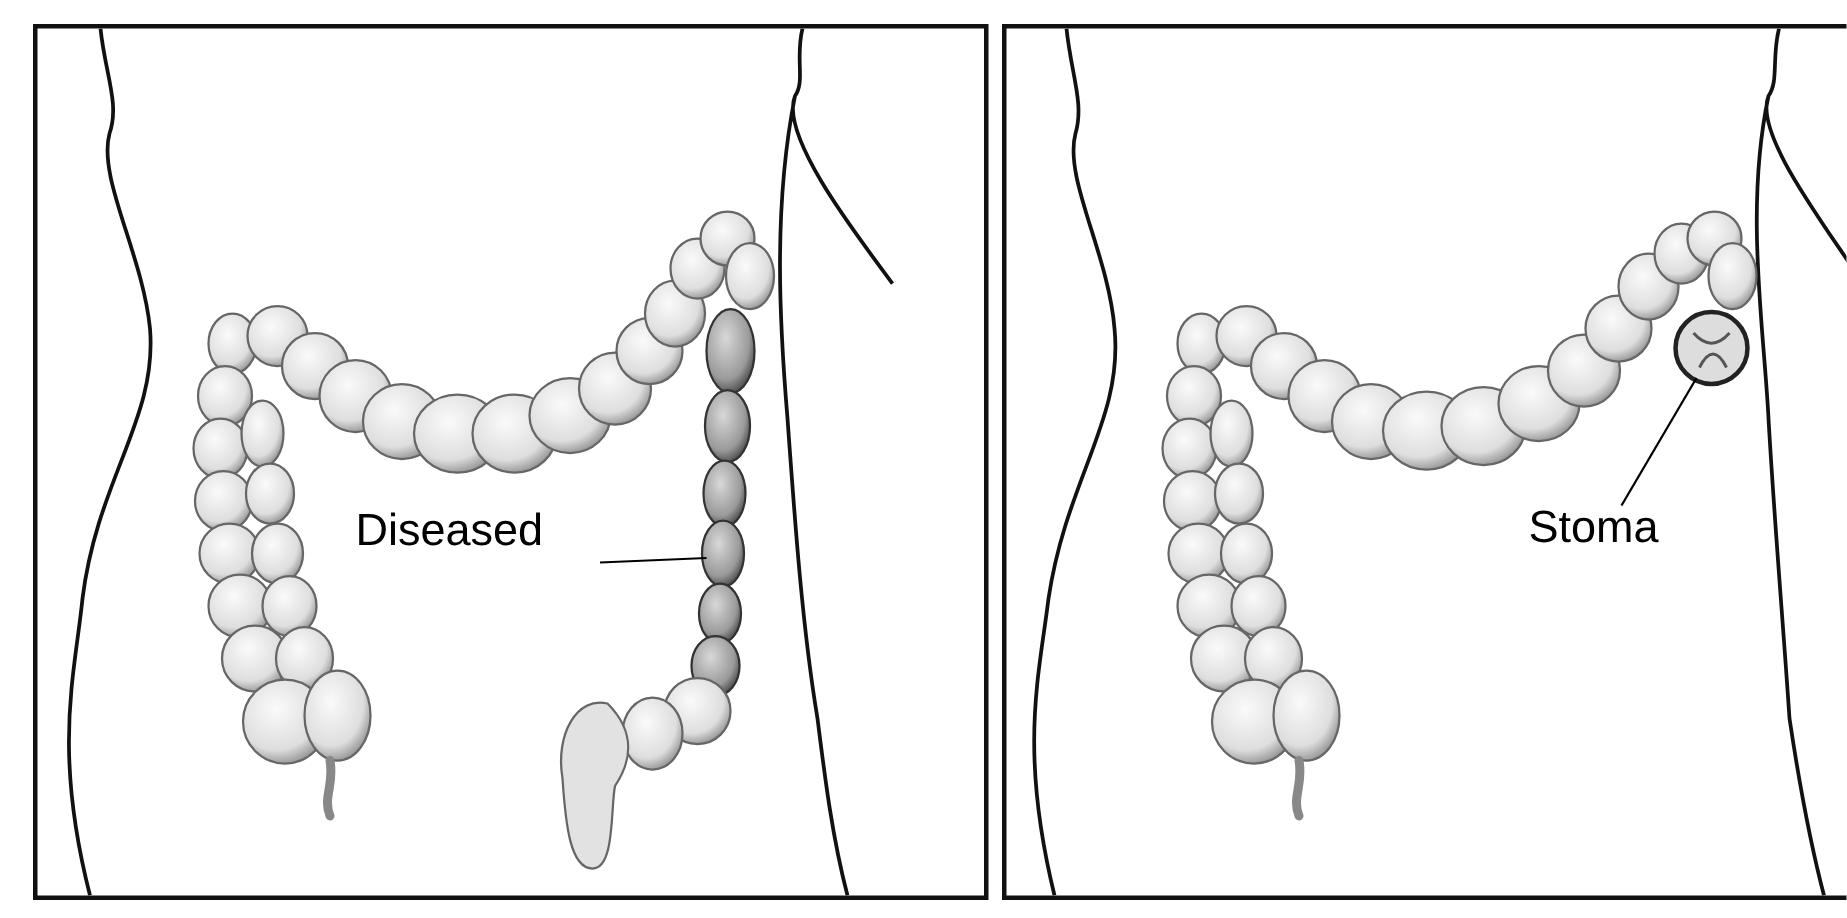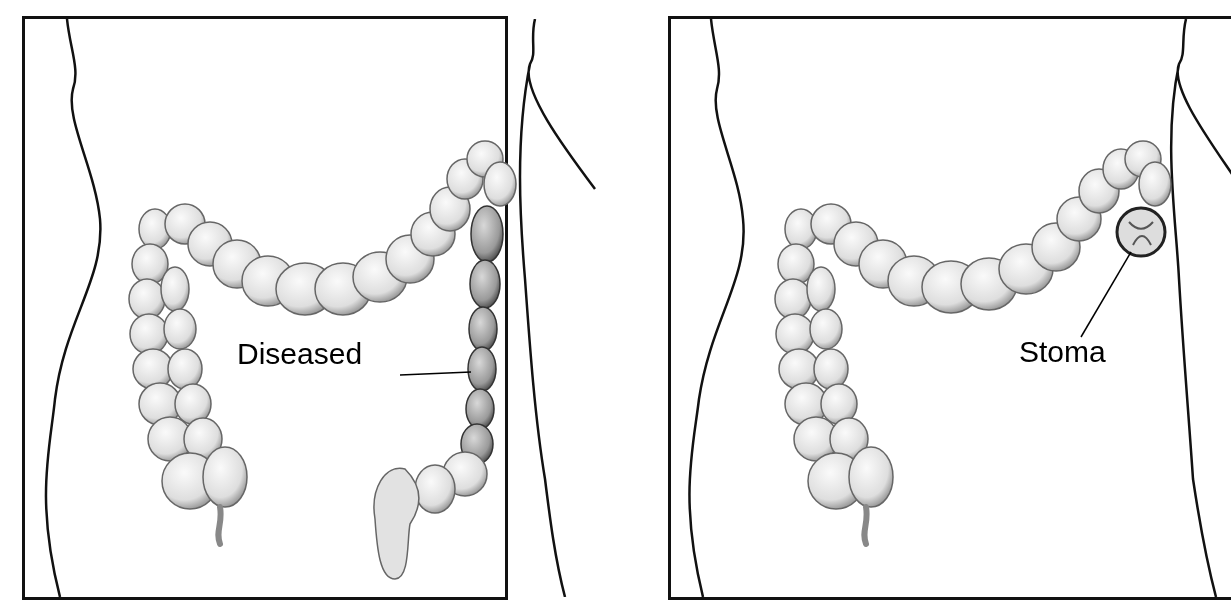--- a/index.html
+++ b/index.html
@@ -1,18 +1,18 @@
 <!DOCTYPE html>
 <html><head>
 <meta charset="utf-8">
 <style>
   html,body{margin:0;padding:0;background:#fff;}
   body{width:1231px;height:612px;position:relative;overflow:hidden;font-family:"Liberation Sans",sans-serif;}
   .panel{position:absolute;top:16px;border:3px solid #111;background:#fff;box-sizing:border-box;}
-  #p1{left:22px;width:486px;height:584px;}
+  #p1{left:22px;width:637px;height:584px;}
   #p2{left:668px;width:651px;height:584px;}
   svg{position:absolute;left:0;top:0;}
   .label{position:absolute;font-size:30px;color:#000;line-height:34px;}
 </style>
 </head>
 <body>
 
 <div class="panel" id="p1">
   <svg width="571" height="578" viewBox="0 0 571 578">
     <defs>

